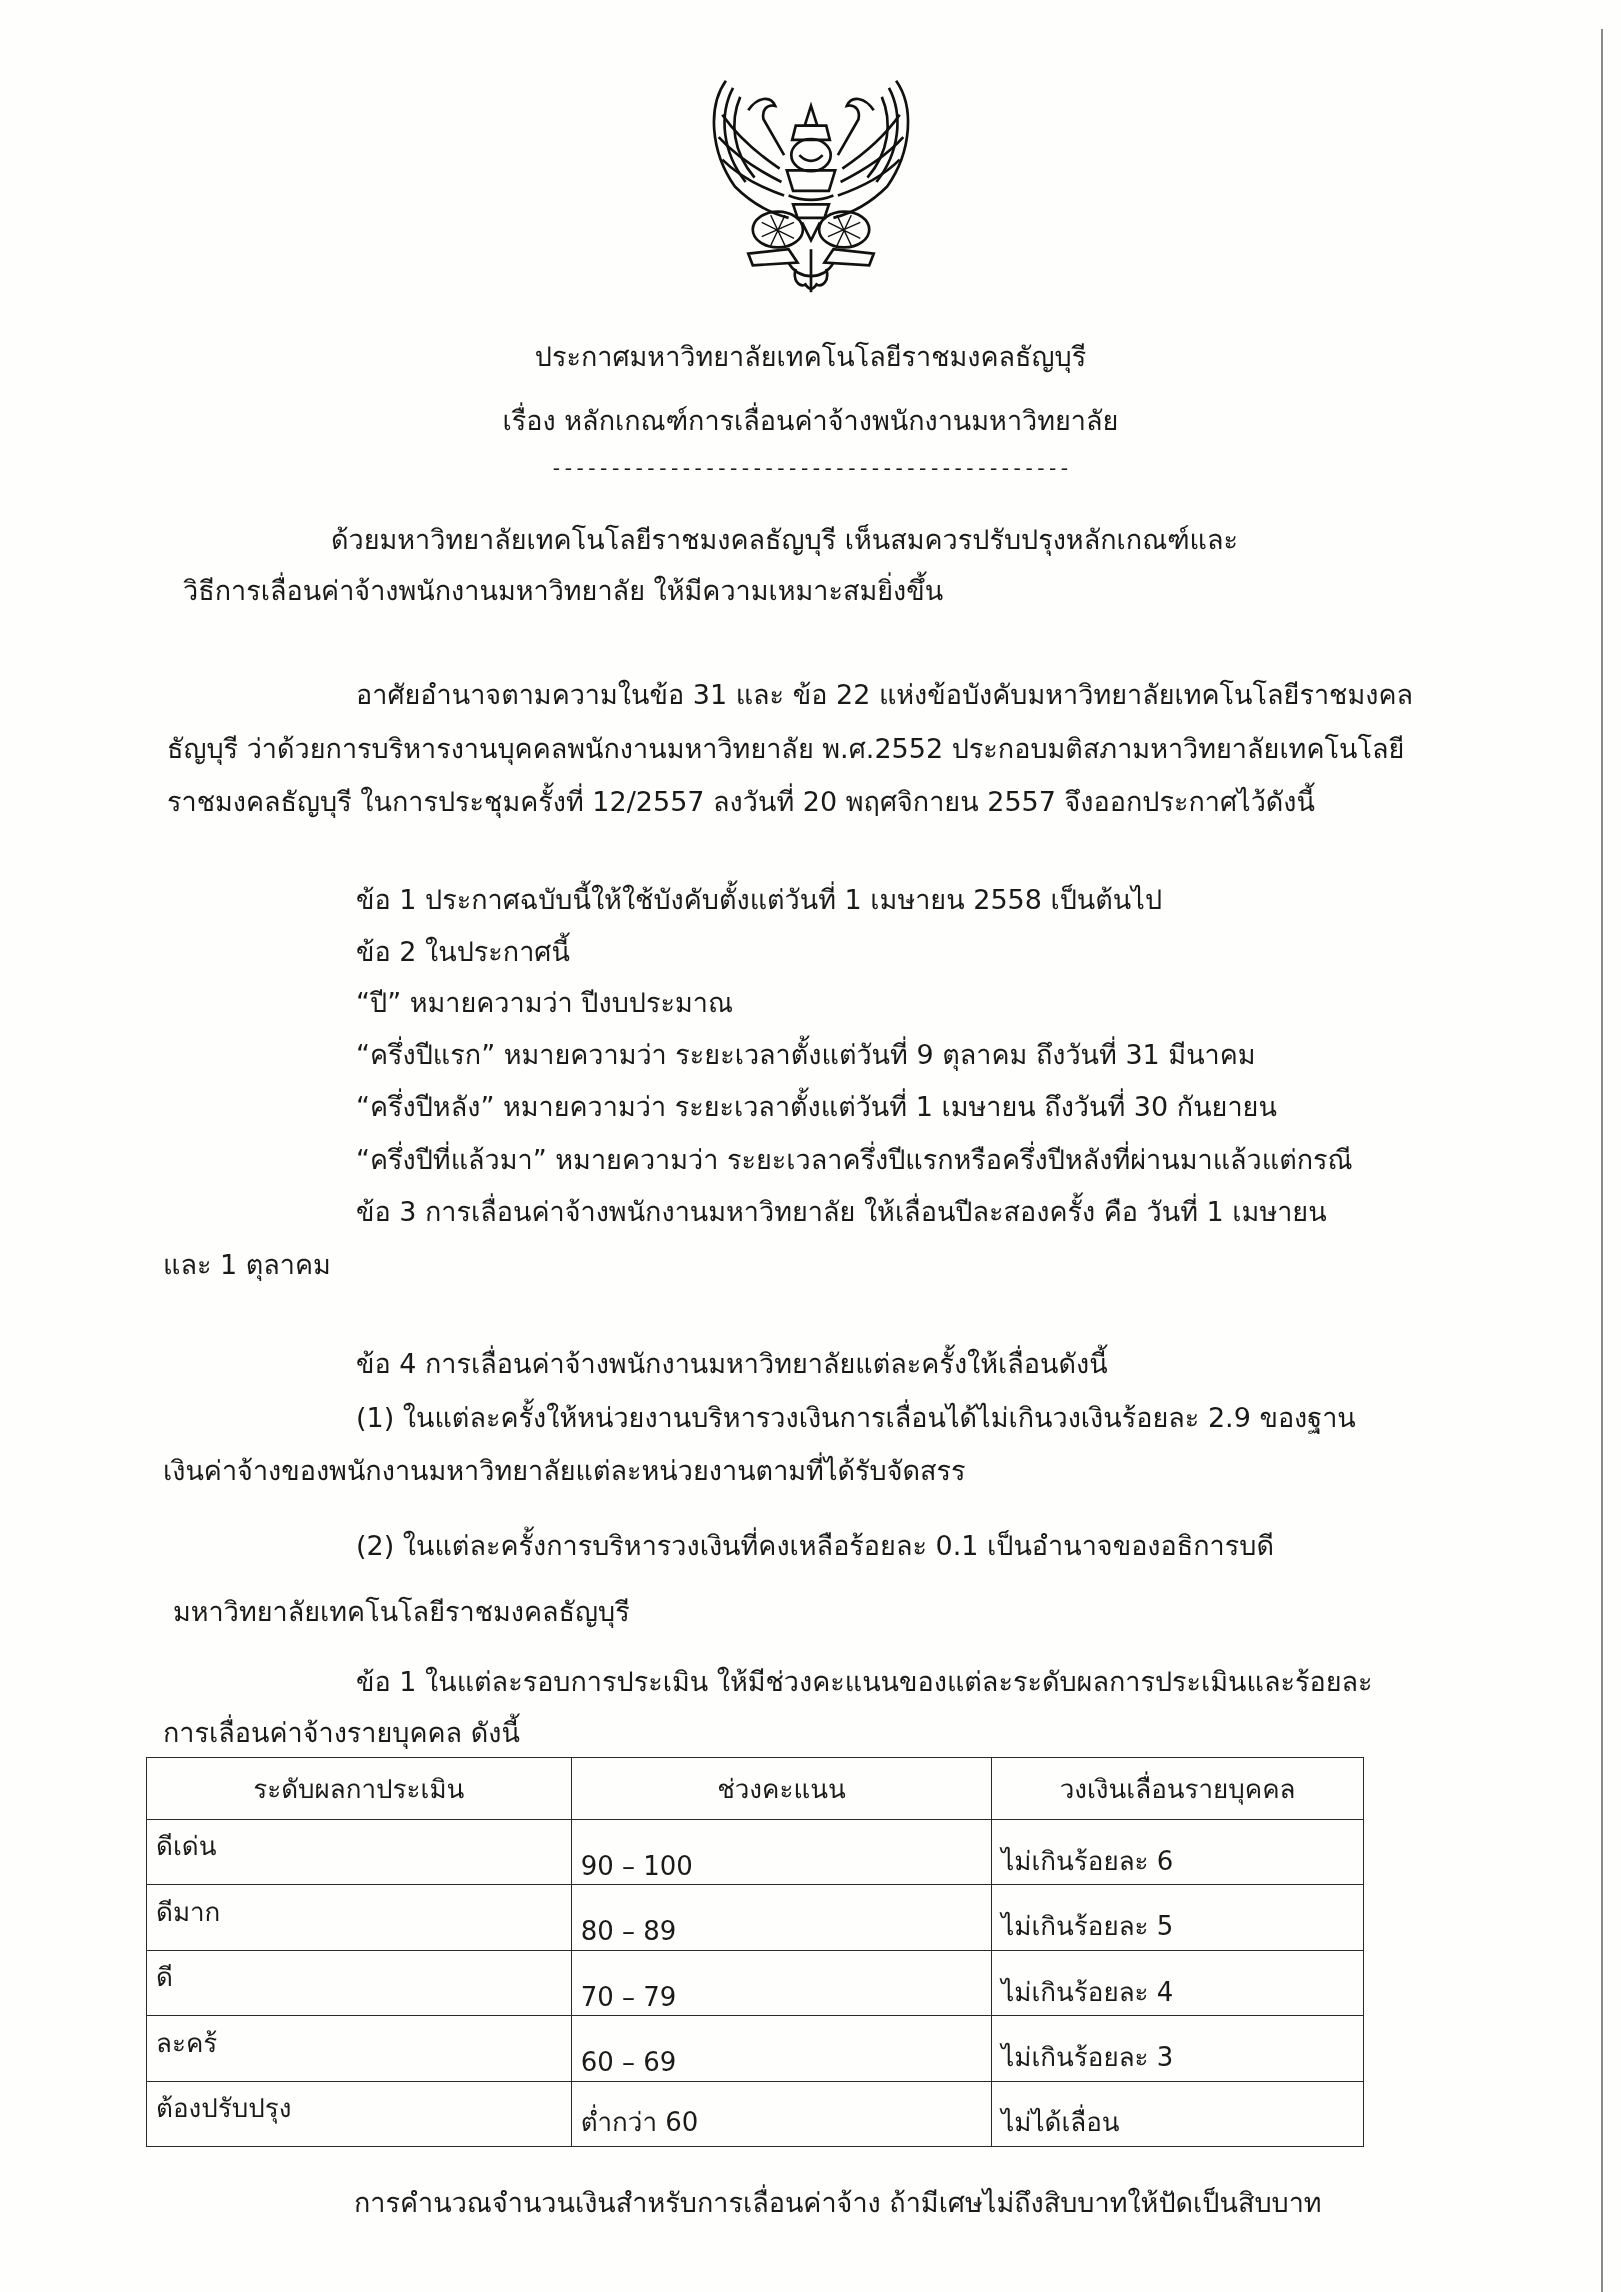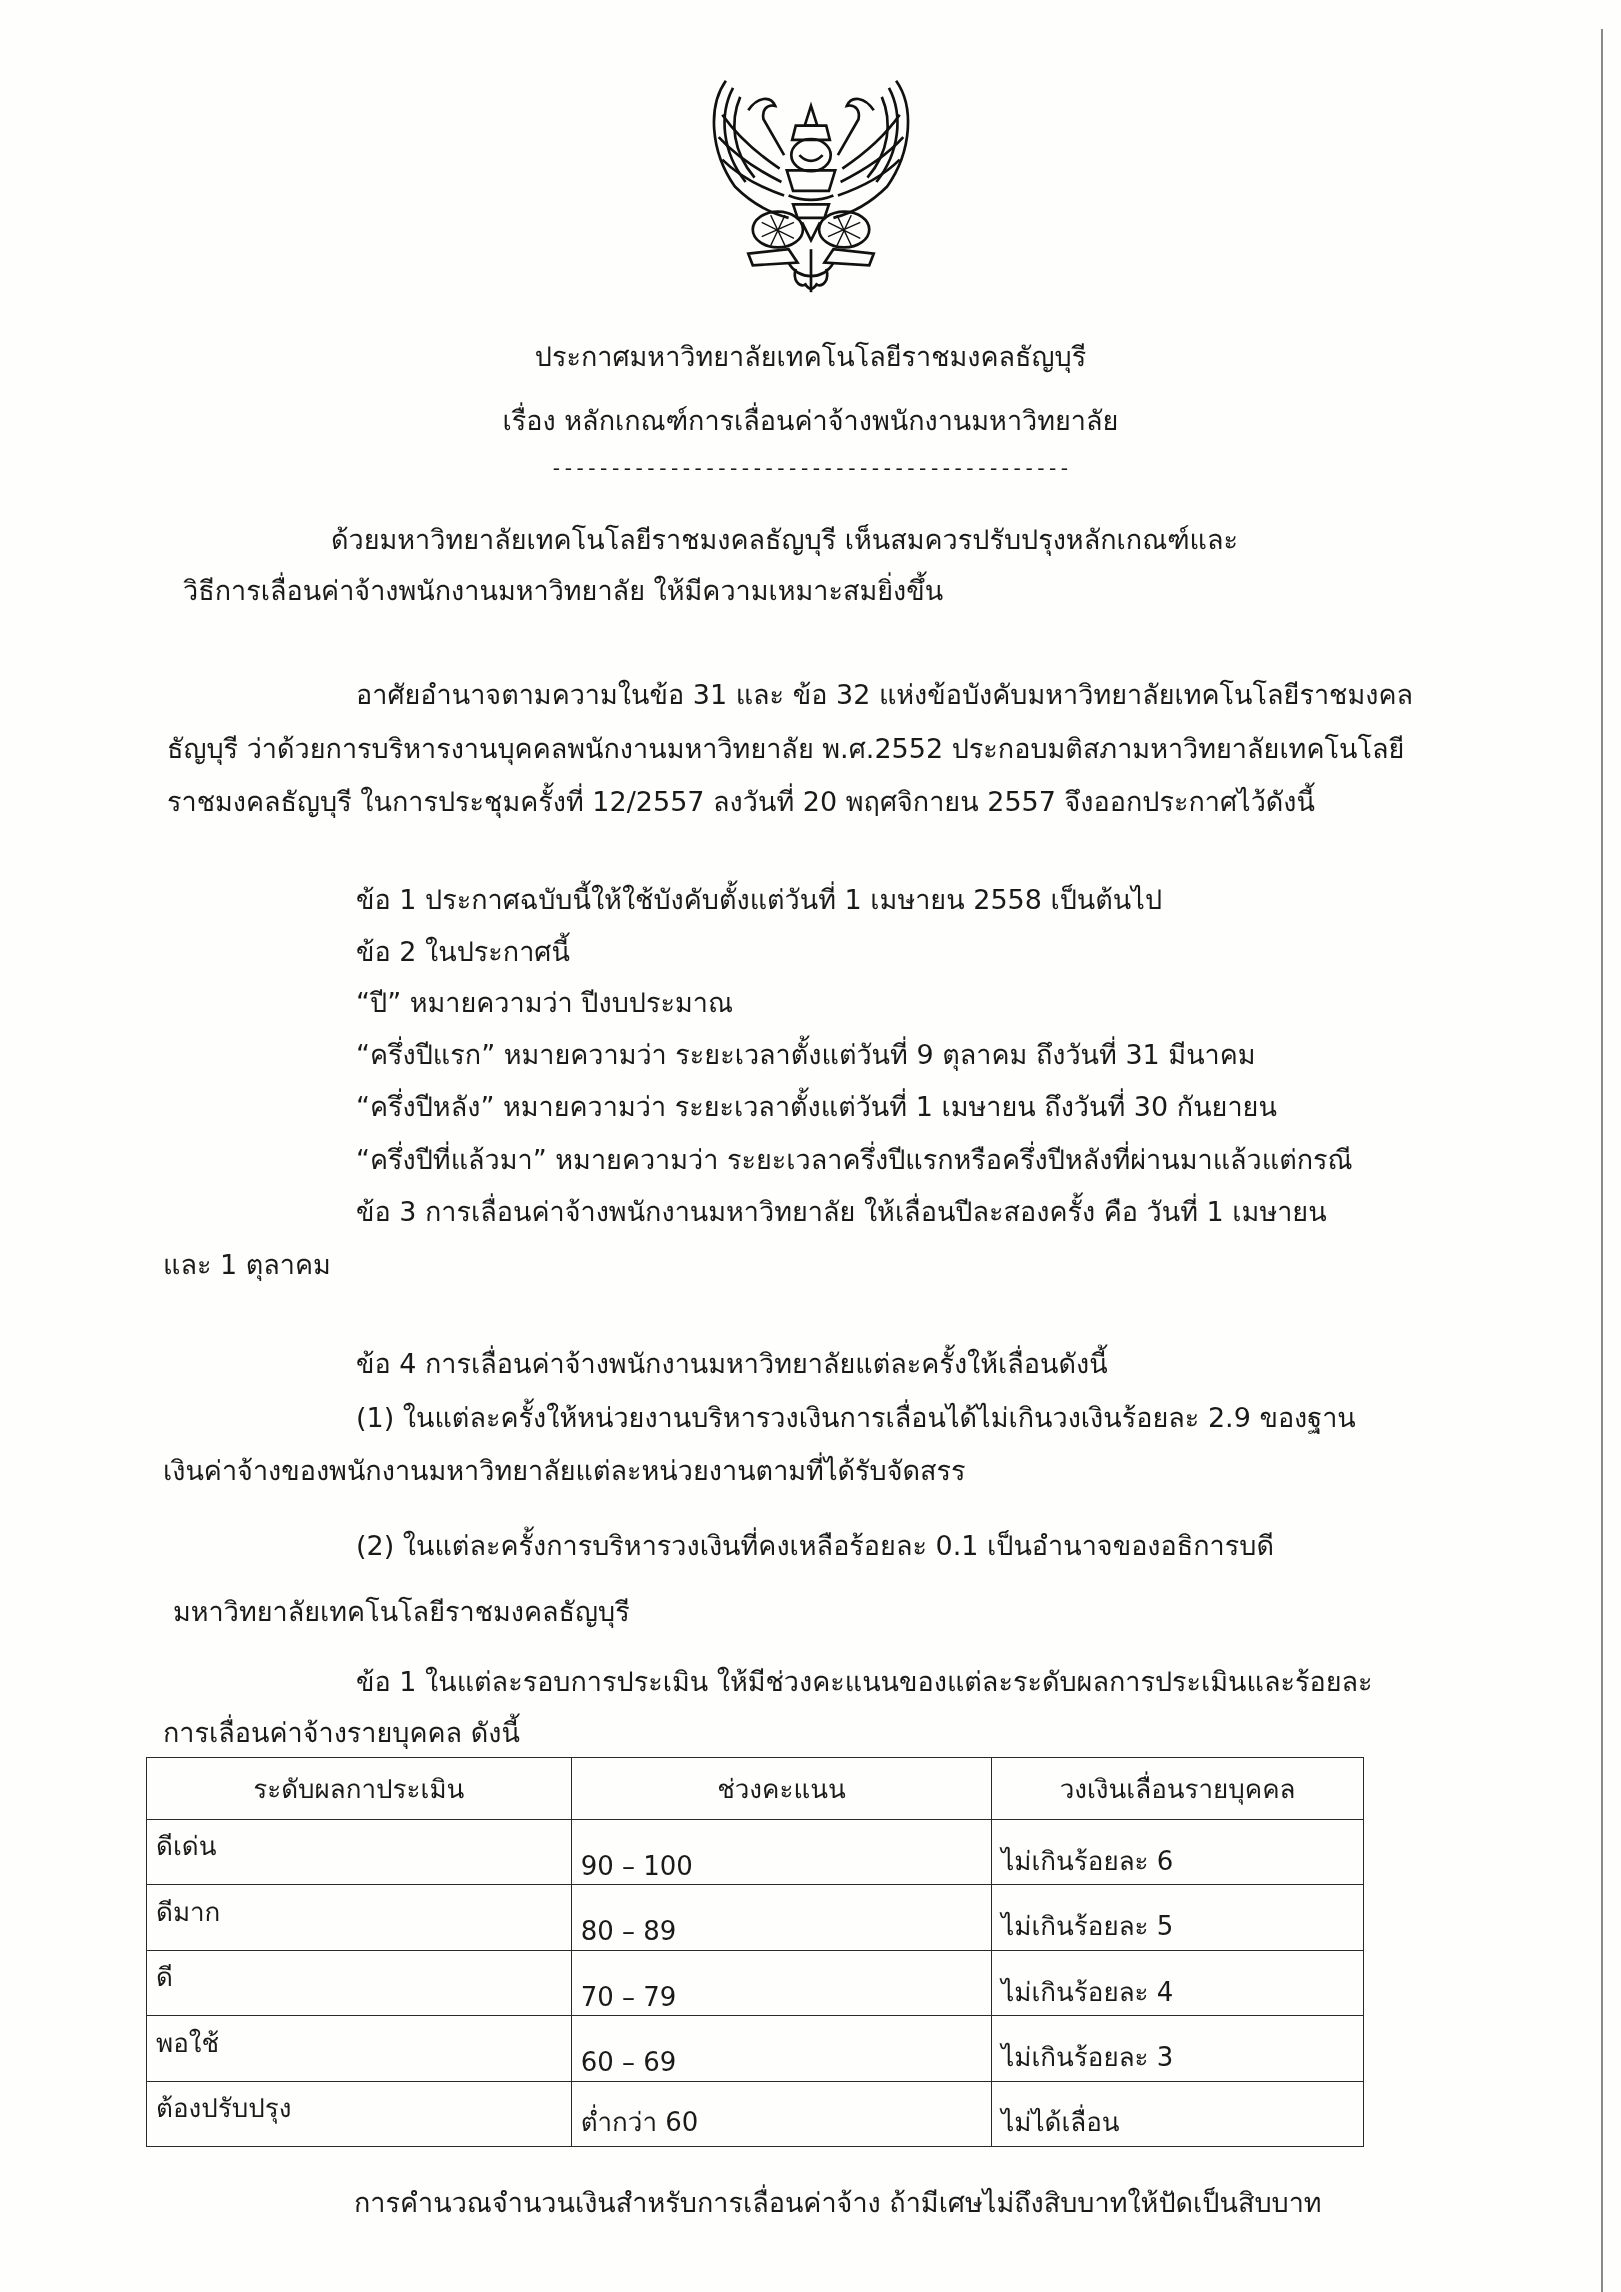--- a/index.html
+++ b/index.html
@@ -138,21 +138,21 @@
   </svg>
 </div>
 
 <div class="title t1">ประกาศมหาวิทยาลัยเทคโนโลยีราชมงคลธัญบุรี</div>
 <div class="title t2">เรื่อง  หลักเกณฑ์การเลื่อนค่าจ้างพนักงานมหาวิทยาลัย</div>
 <div class="divider">--------------------------------------------</div>
 
 <div class="line" style="left:331px; top:522px;">ด้วยมหาวิทยาลัยเทคโนโลยีราชมงคลธัญบุรี  เห็นสมควรปรับปรุงหลักเกณฑ์และ</div>
 <div class="line" style="left:167px; top:573px;margin-left:16px;">วิธีการเลื่อนค่าจ้างพนักงานมหาวิทยาลัย ให้มีความเหมาะสมยิ่งขึ้น</div>
 
-<div class="line" style="left:356px; top:677px;">อาศัยอำนาจตามความในข้อ 31 และ ข้อ 32  แห่งข้อบังคับมหาวิทยาลัยเทคโนโลยีราชมงคล</div>
+<div class="line" style="left:356px; top:677px;">อาศัยอำนาจตามความในข้อ 31 และ ข้อ 22  แห่งข้อบังคับมหาวิทยาลัยเทคโนโลยีราชมงคล</div>
 <div class="line" style="left:167px; top:731px;">ธัญบุรี ว่าด้วยการบริหารงานบุคคลพนักงานมหาวิทยาลัย พ.ศ.2552  ประกอบมติสภามหาวิทยาลัยเทคโนโลยี</div>
 <div class="line" style="left:167px; top:784px;">ราชมงคลธัญบุรี ในการประชุมครั้งที่ 12/2557  ลงวันที่ 20 พฤศจิกายน 2557 จึงออกประกาศไว้ดังนี้</div>
 
 <div class="line" style="left:356px; top:882px;">ข้อ 1  ประกาศฉบับนี้ให้ใช้บังคับตั้งแต่วันที่ 1 เมษายน 2558 เป็นต้นไป</div>
 <div class="line" style="left:356px; top:934px;">ข้อ 2  ในประกาศนี้</div>
 <div class="line" style="left:356px; top:985px;">“ปี” หมายความว่า ปีงบประมาณ</div>
 <div class="line" style="left:356px; top:1037px;">“ครึ่งปีแรก” หมายความว่า ระยะเวลาตั้งแต่วันที่ 9 ตุลาคม ถึงวันที่ 31 มีนาคม</div>
 <div class="line" style="left:356px; top:1089px;">“ครึ่งปีหลัง” หมายความว่า ระยะเวลาตั้งแต่วันที่ 1 เมษายน ถึงวันที่ 30 กันยายน</div>
 <div class="line" style="left:356px; top:1142px;">“ครึ่งปีที่แล้วมา”  หมายความว่า  ระยะเวลาครึ่งปีแรกหรือครึ่งปีหลังที่ผ่านมาแล้วแต่กรณี</div>
 <div class="line" style="left:356px; top:1194px;">ข้อ 3  การเลื่อนค่าจ้างพนักงานมหาวิทยาลัย ให้เลื่อนปีละสองครั้ง  คือ  วันที่ 1 เมษายน</div>
@@ -185,21 +185,21 @@
       <td class="col1">ดีมาก</td>
       <td class="col2">80 – 89</td>
       <td class="col3">ไม่เกินร้อยละ 5</td>
     </tr>
     <tr>
       <td class="col1">ดี</td>
       <td class="col2">70 – 79</td>
       <td class="col3">ไม่เกินร้อยละ 4</td>
     </tr>
     <tr>
-      <td class="col1">พอใช้</td>
+      <td class="col1">ละคร้</td>
       <td class="col2">60 – 69</td>
       <td class="col3">ไม่เกินร้อยละ 3</td>
     </tr>
     <tr>
       <td class="col1">ต้องปรับปรุง</td>
       <td class="col2">ต่ำกว่า 60</td>
       <td class="col3">ไม่ได้เลื่อน</td>
     </tr>
   </tbody>
 </table>

